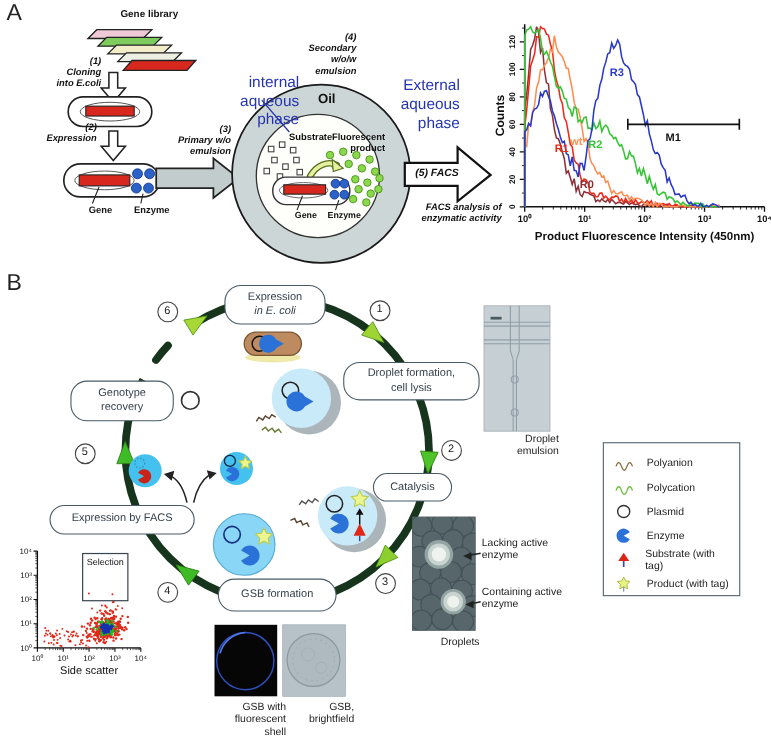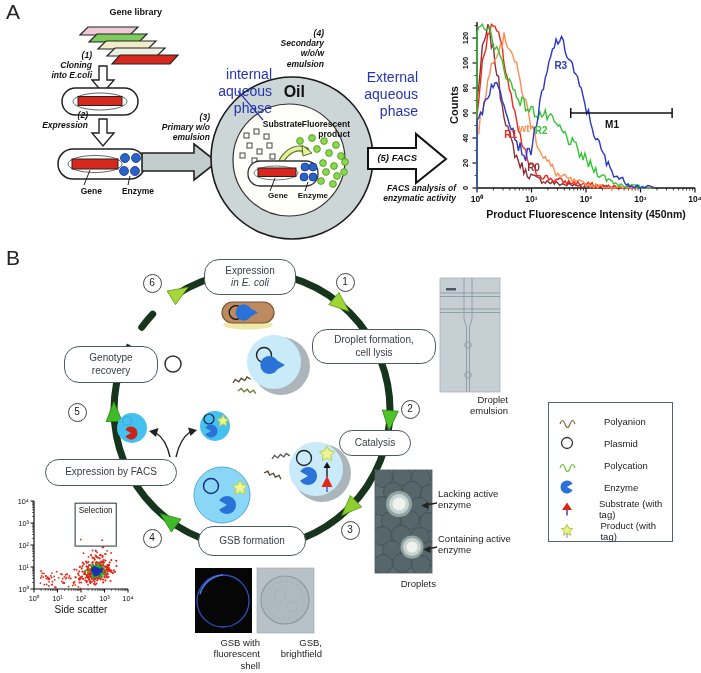--- a/index.html
+++ b/index.html
@@ -10,21 +10,21 @@
   .bi{font-weight:bold;font-style:italic;font-size:8.5px;line-height:1.2;color:#111}
   .b{font-weight:bold;font-size:8.5px;line-height:1.2;color:#111}
   .b9{font-weight:bold;font-size:9px;line-height:1.2;color:#111}
   .blue{font-weight:normal;font-size:14px;line-height:1.2;color:#2434B0}
   .panelLabel{font-size:21px;color:#222}
   .numcirc{width:19px;height:19px;border:1.2px solid #444;border-radius:50%;background:#fff;text-align:center;line-height:16.5px;font-size:10px;color:#222;box-sizing:border-box}
   .bbox{background:#fff;border:1.4px solid #4A5A64;border-radius:15px;color:#333E48;font-size:10px;text-align:center;display:flex;flex-direction:column;justify-content:center;line-height:1.25;box-sizing:border-box}
   .it{font-style:italic}
   .cap{font-size:9.5px;color:#222;line-height:1.2}
   .legend{background:#fff;border:1.3px solid #55606B;box-sizing:border-box;padding:7px 8px}
-  .lrow{display:flex;align-items:center;height:22px;gap:23px}
+  .lrow{display:flex;align-items:center;height:22px;gap:7px}
   .llabel{font-size:9.5px;color:#222}
   svg{display:block}
 </style>
 </head>
 <body>
 
 <svg class="abs" style="left:0;top:0" width="701" height="245">
   <defs>
     <path id="star" d="M0,-1 L0.294,-0.405 0.951,-0.309 0.476,0.155 0.588,0.809 0,0.5 -0.588,0.809 -0.476,0.155 -0.951,-0.309 -0.294,-0.405 Z"></path>
     <path id="squig" d="M0,0 l3,-3 3,3 3,-3 3,3 3,-3 3,3" fill="none"></path>
@@ -131,21 +131,21 @@
 Primary w/o
 emulsion</div>
 <div class="abs bi ml ctr" style="left:250px;top:28px;width:74px">(4)
 Secondary
 w/o/w
 emulsion</div>
 <div class="abs blue ml ctr" style="left:194px;top:66px;width:78px">internal aqueous
 phase</div>
 <div class="abs blue ml ctr" style="left:338px;top:69px;width:80px">External aqueous
 phase</div>
-<div class="abs ctr" style="left:277px;top:83px;width:28px;font-weight:bold;font-size:16px;color:#111">Oil</div>
+<div class="abs ctr" style="left:277px;top:83px;width:28px;font-weight:bold;font-size:12px;color:#111">Oil</div>
 <div class="abs b ctr" style="left:246px;top:119px;width:56px">Substrate</div>
 <div class="abs b ml ctr" style="left:286px;top:119px;width:64px">Fluorescent
 product</div>
 <div class="abs ctr" style="left:246px;top:191px;width:42px;font-weight:bold;font-size:8px;color:#111">Gene</div>
 <div class="abs ctr" style="left:282px;top:191px;width:46px;font-weight:bold;font-size:8px;color:#111">Enzyme</div>
 <div class="abs ctr" style="left:369px;top:152px;width:48px;font-weight:bold;font-style:italic;font-size:9.5px;color:#111">(5) FACS</div>
 <div class="abs bi ml ctr" style="left:362px;top:183px;width:94px">FACS analysis of
 enzymatic activity</div>
 
 <svg id="hist" class="abs" style="left:448px;top:14px" width="253" height="212">
@@ -411,29 +411,29 @@
 
 <div class="abs legend" style="left:548px;top:402px;width:125px;height:140px">
   <div class="lrow">
     <svg width="24" height="16">
         <path d="M3,11 q2.5,-7 5,0 q2.5,7 5,0 q2.5,-7 5,0" fill="none" stroke="#8A6A45" stroke-width="1.2"></path>
       </svg>
     <span class="llabel">Polyanion</span>
   </div>
   <div class="lrow">
     <svg width="24" height="16">
+        <path d="M3,11 q2.5,-7 5,0 q2.5,7 5,0 q2.5,-7 5,0" fill="none" stroke="#6FBF3F" stroke-width="1.2"></path>
+      </svg>
+    <span class="llabel">Polycation</span>
+  </div>
+  <div class="lrow">
+    <svg width="24" height="16">
         <circle cx="10" cy="8" r="5.5" fill="none" stroke="#333" stroke-width="1.3"></circle>
       </svg>
     <span class="llabel">Plasmid</span>
-  </div>
-  <div class="lrow">
-    <svg width="24" height="16">
-        <path d="M3,11 q2.5,-7 5,0 q2.5,7 5,0 q2.5,-7 5,0" fill="none" stroke="#6FBF3F" stroke-width="1.2"></path>
-      </svg>
-    <span class="llabel">Polycation</span>
   </div>
   <div class="lrow">
     <svg width="24" height="16">
         <path d="M10,8 L15.6,4.8 A6.5,6.5 0 1 0 15.6,11.2 Z" fill="#2B72D8"></path>
       </svg>
     <span class="llabel">Enzyme</span>
   </div>
   <div class="lrow">
     <svg width="24" height="16">
         <polygon points="10,1.5 15,9 5,9" fill="#DC2414"></polygon>

